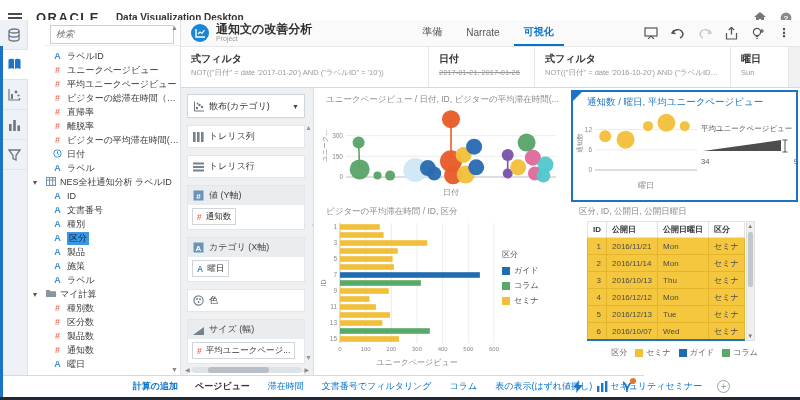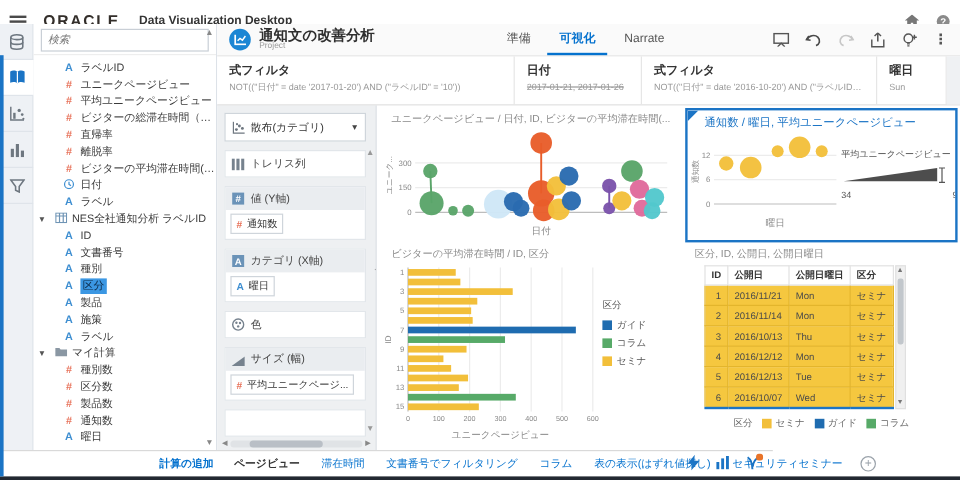--- a/index.html
+++ b/index.html
@@ -16,21 +16,21 @@
   .tb-icon { color:#6e6e6e; }
 
   
   .leftrail { position:absolute; left:0; top:20px; width:28px; height:377px; background:#eef1f5; border-right:1px solid #dde2e8; }
   .rail-btn { width:28px; height:30px; display:flex; align-items:center; justify-content:center; border-bottom:1px solid #dfe4ea; cursor:pointer; }
   .rail-btn.active { background:#ffffff; }
   .leftaccent { position:absolute; left:0; top:46px; width:3px; height:351px; background:#1b74c5; z-index:6; }
 
   
   .leftpanel { position:absolute; left:28px; top:20px; width:153px; height:355px; background:#fff; border-right:1px solid #dde2e8; }
-  .search-wrap { height:26px; padding:3px 6px 3px 6px; border-bottom:1px solid #eee; }
+  .search-wrap { height:26px; padding:3px 6px 3px 6px; border-bottom:1px solid #eee;margin-left:16px; }
   .search-wrap input { width:100%; height:19px; border:1px solid #c9cfd6; font-size:9px; font-style:italic; color:#999; padding:0 5px; outline:none; background:#fff; }
   .tree { position:absolute; top:27px; bottom:4px; left:0; right:0; overflow:hidden; padding-top:2px; }
   .titem { display:flex; align-items:center; gap:4px; height:14px; font-size:9px; color:#3a3a3a; white-space:nowrap; cursor:pointer; }
   .titem .tlabel { overflow:hidden; text-overflow:ellipsis; }
   .titem.sel .tlabel { background:#3b97e3; color:#0b2744; padding:0 2px; }
   .tic { width:11px; text-align:center; font-size:9px; flex:0 0 11px; line-height:9px; }
   .ic-a { color:#3d8ed1; font-weight:bold; }
   .ic-num { color:#e8745c; font-weight:bold; }
   .caret { color:#555; font-size:8px; width:8px; flex:0 0 8px; }
   .tree-scroll-up { position:absolute; right:2px; top:4px; font-size:7px; color:#888; }
@@ -302,22 +302,22 @@
             <path d="M1 1v8h9" stroke="#fff" stroke-width="1.4" fill="none"></path>
             <path d="M3 6l2-2 2 1.5L9.5 2" stroke="#fff" stroke-width="1.2" fill="none"></path>
           </svg>
       </div>
       <div class="proj-text">
         <div class="t1">通知文の改善分析</div>
         <div class="t2">Project</div>
       </div>
       <div class="ptabs" id="ptabs">
           <div class="ptab">準備</div>
+          <div class="ptab">Narrate</div>
           <div class="ptab active">可視化</div>
-          <div class="ptab">Narrate</div>
         </div>
       <div class="ptools">
         <span class="ptool">
           <svg width="14" height="12" viewBox="0 0 14 12">
               <rect x="1" y="1" width="12" height="8" fill="none" stroke="#555" stroke-width="1.2"></rect>
               <path d="M4 12l3-3 3 3" stroke="#555" stroke-width="1.1" fill="none"></path>
             </svg>
         </span>
         <span class="ptool">
           <svg width="14" height="11" viewBox="0 0 14 11">
@@ -393,20 +393,32 @@
             <div class="sgroup">
               <div class="srow">
                 <span class="sic">
                   <svg width="11" height="10">
                     <rect x="0" y="0" width="2.6" height="10" fill="#76828e"></rect>
                     <rect x="4" y="0" width="2.6" height="10" fill="#76828e"></rect>
                     <rect x="8" y="0" width="2.6" height="10" fill="#76828e"></rect>
                   </svg>
                 </span>
                 <span>トレリス列</span>
+              </div>
+            </div>
+            <div class="sgroup">
+              <div class="srow">
+                <span class="sic">
+                  <svg width="11" height="10">
+                    <rect x="0" y="0.5" width="11" height="2" fill="#76828e"></rect>
+                    <rect x="0" y="4" width="11" height="2" fill="#76828e"></rect>
+                    <rect x="0" y="7.5" width="11" height="2" fill="#76828e"></rect>
+                  </svg>
+                </span>
+                <span>トレリス行</span>
               </div>
             </div>
             <div class="sgroup">
               <div class="shead">
                 <span class="sic">
                   <svg width="11" height="11">
                     <rect x="0.5" y="0.5" width="10" height="10" fill="#6b93b8"></rect>
                     <text x="5.5" y="8.5" font-size="8" fill="#fff" text-anchor="middle" font-weight="bold">#</text>
                   </svg>
                 </span>

